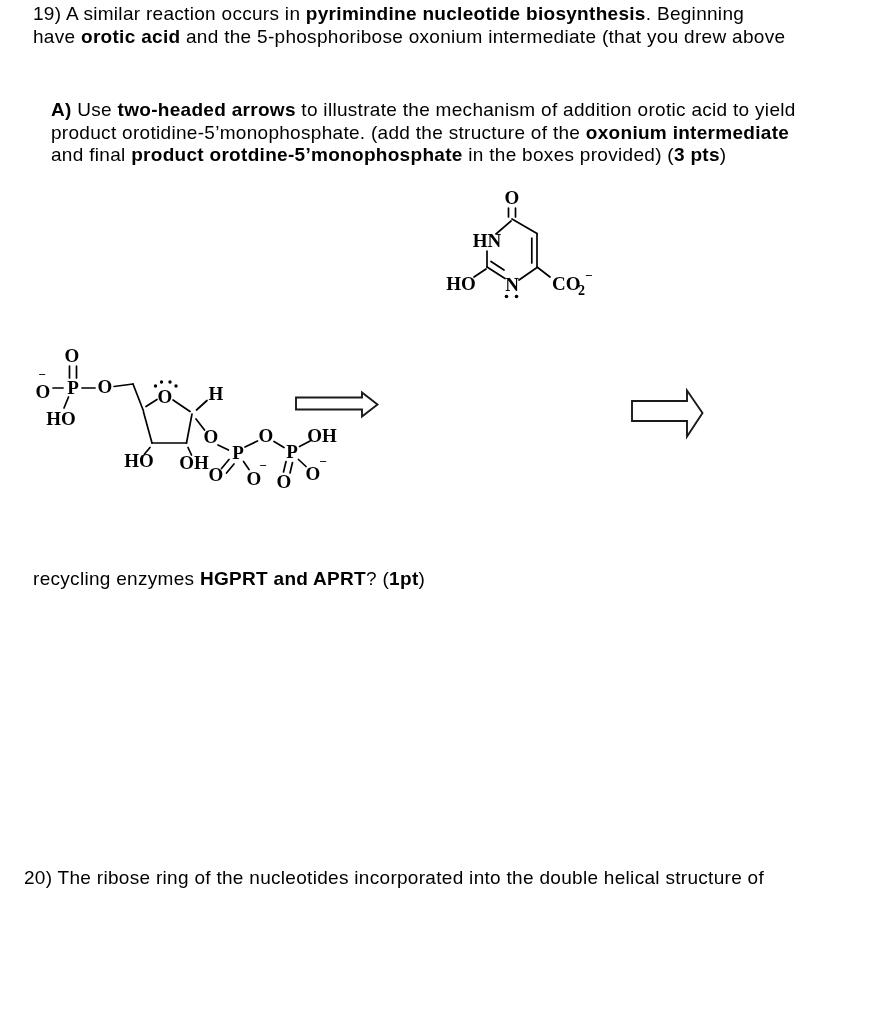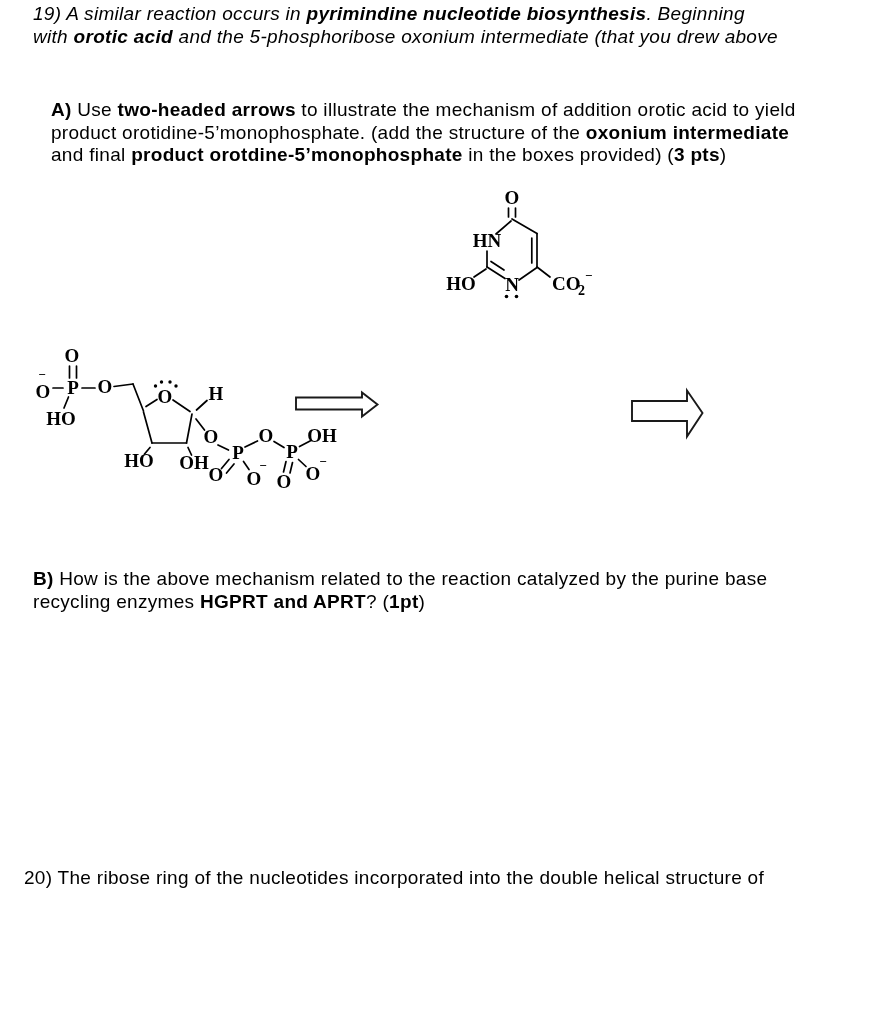--- a/index.html
+++ b/index.html
@@ -30,23 +30,23 @@
   svg .sub{font-size:14px;}
   svg .chg{font-size:13px;}
   svg .bond{stroke:#000;stroke-width:1.7;fill:none;stroke-linecap:round;}
   svg .arrowshape{fill:#ffffff;stroke:#1a1a1a;stroke-width:1.9;stroke-linejoin:miter;}
 </style>
 </head>
 <body>
 
 <div class="page">
 
-  <div class="para" style="left:33px;top:3px;font-style:italic;">
+  <div class="para" style="left:33px;top:3px;">
       <div class="tline"><span>19) A similar reaction occurs in </span><span class="b">pyrimindine nucleotide biosynthesis</span><span>. Beginning</span></div>
-      <div class="tline"><span>with </span><span class="b">orotic acid</span><span> and the 5-phosphoribose oxonium intermediate (that you drew above</span></div>
+      <div class="tline"><span>have </span><span class="b">orotic acid</span><span> and the 5-phosphoribose oxonium intermediate (that you drew above</span></div>
     </div>
 
   <div class="para" style="left:51px;top:99px;">
       <div class="tline"><span class="b">A)</span><span> Use </span><span class="b">two-headed arrows</span><span> to illustrate the mechanism of addition orotic acid to yield</span></div>
       <div class="tline"><span>product orotidine-5’monophosphate. (add the structure of the </span><span class="b">oxonium intermediate</span></div>
       <div class="tline"><span>and final </span><span class="b">product orotdine-5’monophosphate</span><span> in the boxes provided) (</span><span class="b">3 pts</span><span>)</span></div>
     </div>
 
   <svg class="struct" style="left:437px;top:187px;" width="166" height="116" viewBox="437 187 166 116">
     <g class="bond">
@@ -171,21 +171,20 @@
 
   <svg class="struct" style="left:292px;top:388px;" width="90" height="33" viewBox="292 388 90 33">
     <polygon class="arrowshape" points="296,397.5 362,397.5 362,392.5 377.5,404.5 362,416.5 362,409.5 296,409.5"></polygon>
   </svg>
 
   <svg class="struct" style="left:628px;top:386px;" width="80" height="55" viewBox="628 386 80 55">
     <polygon class="arrowshape" points="632,401 687,401 687,390.5 702.5,413 687,436.5 687,421 632,421"></polygon>
   </svg>
 
   <div class="para" style="left:33px;top:568px;">
-      <div class="tline"><span class="b">B)</span><span> How is the above mechanism related to the reaction catalyzed by the purine base</span></div>
       <div class="tline"><span>recycling enzymes </span><span class="b">HGPRT and APRT</span><span>? (</span><span class="b">1pt</span><span>)</span></div>
     </div>
 
   <div class="para" style="left:24px;top:867px;">
       <div class="tline"><span>20) The ribose ring of the nucleotides incorporated into the double helical structure of</span></div>
     </div>
 
 </div>
 
 </body></html>

